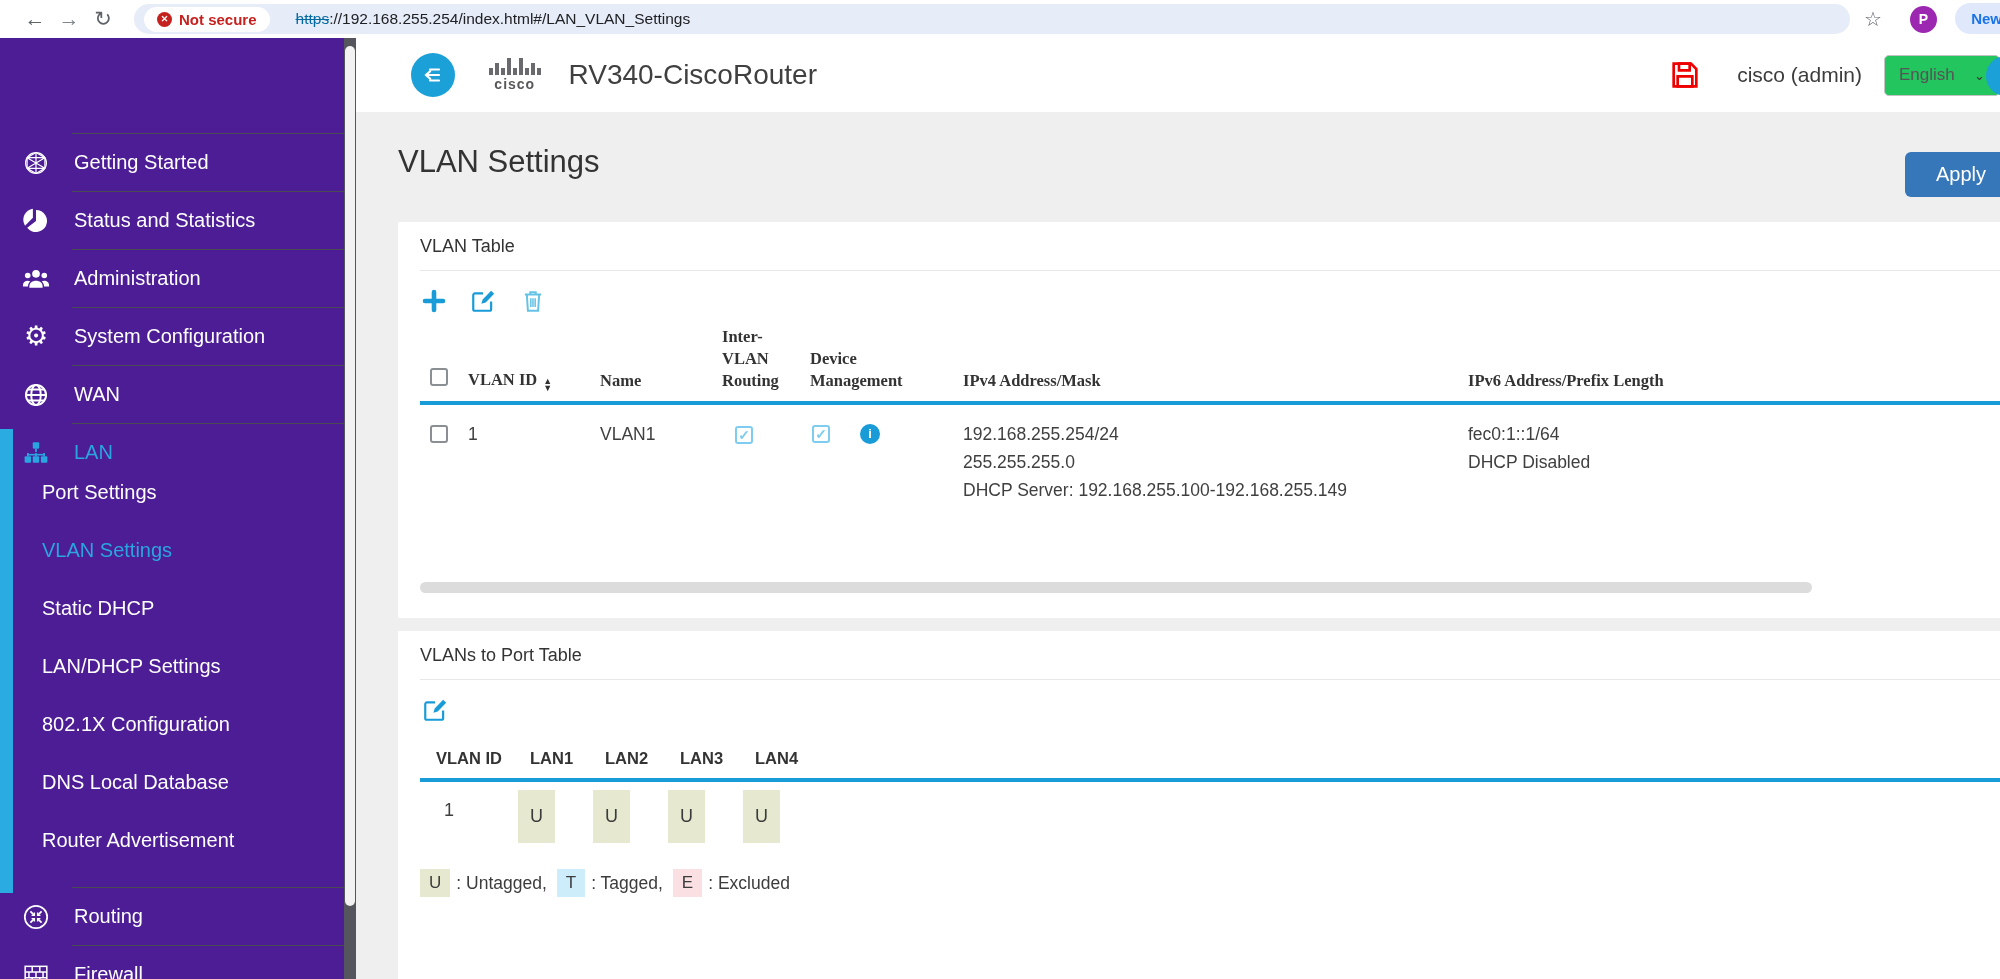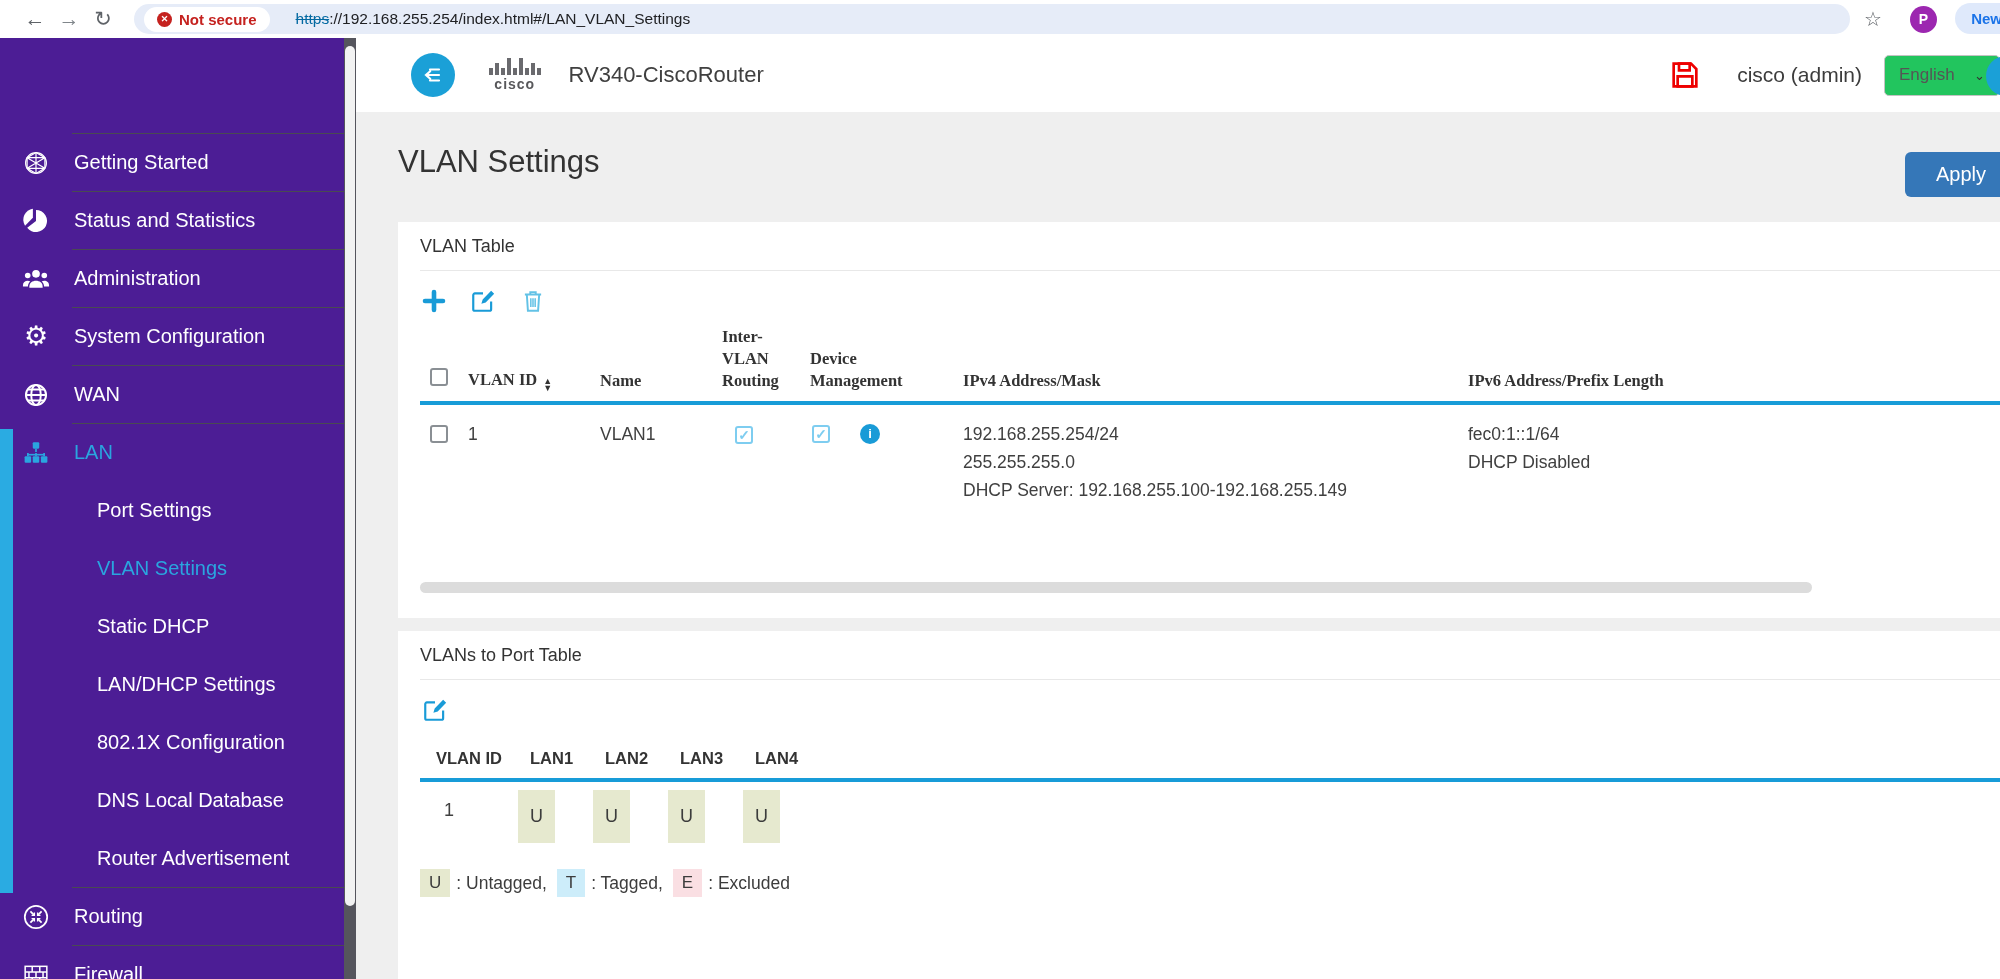--- a/index.html
+++ b/index.html
@@ -23,36 +23,36 @@
   
   .app { display:flex; height:941px; }
 
   
   .sidebar { width:356px; background:#4c1d95; position:relative; flex-shrink:0; overflow:hidden; }
   .side-spacer { height:95px; }
   .side-divider { height:1px; background:#4a4a52; margin-left:72px; }
   .side-item { height:57px; display:flex; align-items:center; color:#fff; font-size:20px; padding-left:18px; cursor:pointer; }
   .side-item .sicon { width:36px; display:flex; justify-content:center; align-items:center; margin-right:20px; }
   .side-item.blue, .side-sub.blue { color:#2aa5df; }
-  .side-sub { height:58px; display:flex; align-items:center; color:#fff; font-size:20px; padding-left:75px; cursor:pointer;margin-left:22px; }
+  .side-sub { height:58px; display:flex; color:#fff; font-size:20px; padding-left:42px; cursor:pointer; }
   .active-bar { position:absolute; left:0; top:391px; width:13px; height:464px; background:#2aabe2; }
   .side-track { position:absolute; right:0; top:0; width:12px; height:100%; background:#55555d; }
   .side-thumb { position:absolute; left:1px; top:8px; width:10px; height:860px; background:#f2f2f2; border-radius:5px; }
   .gear-glyph { color:#fff; font-size:27px; line-height:1; }
 
   
   .main { flex:1; display:flex; flex-direction:column; background:#efefef; min-width:0; }
 
   .app-header { height:74px; background:#fff; display:flex; align-items:center; padding-left:55px; position:relative; flex-shrink:0; }
   .collapse-btn { width:44px; height:44px; border-radius:50%; background:#1ba0d7; border:none; display:flex; align-items:center; justify-content:center; cursor:pointer; }
   .cisco-logo { margin-left:34px; display:flex; flex-direction:column; align-items:center; }
   .logo-bars { display:flex; align-items:flex-end; gap:2.5px; height:17px; }
   .logo-bars i { width:3.5px; background:#6a6a6e; display:block; }
   .logo-word { font-size:14px; font-weight:700; color:#58585b; letter-spacing:1px; margin-top:1px;text-align:center; }
-  .device-name { margin-left:28px; font-size:22px; color:#404040; }
+  .device-name { margin-left:28px; font-size:28px; color:#404040; }
   .hdr-right { margin-left:auto; display:flex; align-items:center; }
   .save-ico { cursor:pointer; display:flex; }
   .hdr-user { font-size:21px; color:#3c3c3c; margin-left:36px; }
   .lang-select { margin-left:22px; width:116px; height:41px; border:1px solid #c3c3c3; border-radius:5px; background:#22c55e; display:flex; align-items:center; justify-content:space-between; padding:0 14px; font-size:17px; color:#555; cursor:pointer; }
   .lang-chevron { font-size:13px; color:#333; }
   .help-circle { position:absolute; right:-26px; top:18px; width:40px; height:40px; border-radius:50%; background:#1ba0d7; color:#fff; font-size:20px; display:flex; align-items:center; justify-content:center; }
 
   .page-head { height:110px; position:relative; flex-shrink:0; }
   .page-title { position:absolute; left:42px; top:32px; font-size:31px; font-weight:400; color:#333; }
   .apply-btn { position:absolute; left:1549px; top:40px; width:112px; height:45px; background:#3577b8; border:none; border-radius:6px; color:#fff; font-size:20px; font-family:"Liberation Sans", sans-serif; cursor:pointer; }

